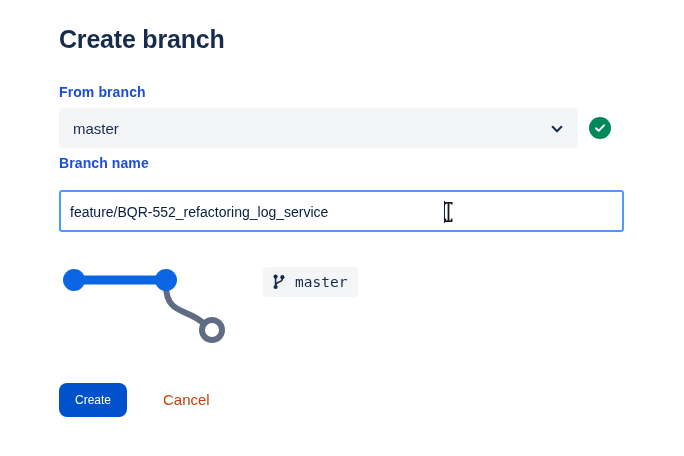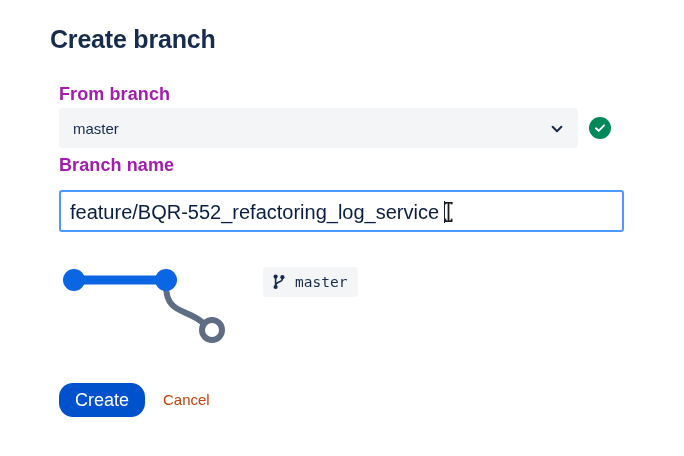--- a/index.html
+++ b/index.html
@@ -16,35 +16,35 @@
   }
 
   .page {
     position: absolute;
     inset: 0;
   }
 
   
   .page-title {
     position: absolute;
-    left: 50px;
+    left: 59px;
     top: 24px;
     font-size: 25px;
     font-weight: 700;
     color: #172b4d;
     letter-spacing: -0.2px;
     line-height: 30px;
   }
 
   
   .field-label {
     position: absolute;
-    font-size: 18px;
+    font-size: 14px;
     font-weight: 700;
-    color: #a21caf;
+    color: #1d4ed8;
     letter-spacing: 0.1px;
   }
   .label-from-branch { left: 59px; top: 84px; }
   .label-branch-name { left: 59px; top: 155px; }
 
   
   .select-row {
     position: absolute;
     left: 59px;
     top: 108px;
@@ -104,21 +104,21 @@
     height: 42px;
     background: #ffffff;
     border: 2px solid #4c9aff;
     border-radius: 3px;
     box-sizing: border-box;
   }
   .branch-input-text {
     position: absolute;
     left: 9px;
     top: 10px;
-    font-size: 20px;
+    font-size: 14px;
     color: #091e42;
     line-height: 20px;
     white-space: pre;
   }
   .caret {
     position: absolute;
     left: 383px;
     top: 9px;
     width: 1px;
     height: 22px;
@@ -182,23 +182,23 @@
   
   .btn-create {
     position: absolute;
     left: 59px;
     top: 383px;
     height: 34px;
     padding: 0 16px;
     background: #0052cc;
     color: #ffffff;
     border: none;
-    border-radius: 14px;
+    border-radius: 8px;
     font-family: "Liberation Sans", sans-serif;
-    font-size: 18px;
+    font-size: 12px;
     line-height: 34px;
     cursor: pointer;
   }
   .btn-cancel {
     position: absolute;
     left: 155px;
     top: 383px;
     height: 34px;
     padding: 0 8px;
     background: transparent;

